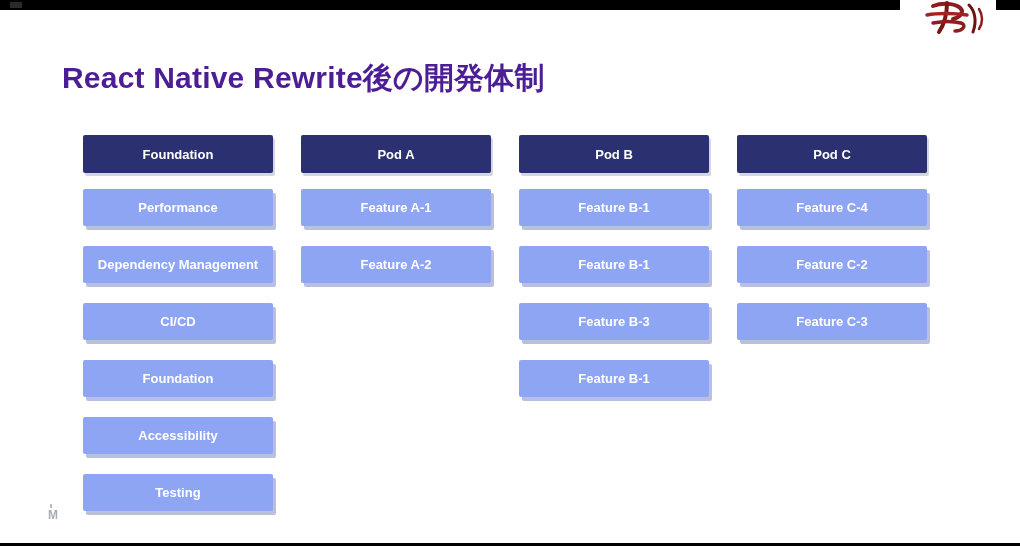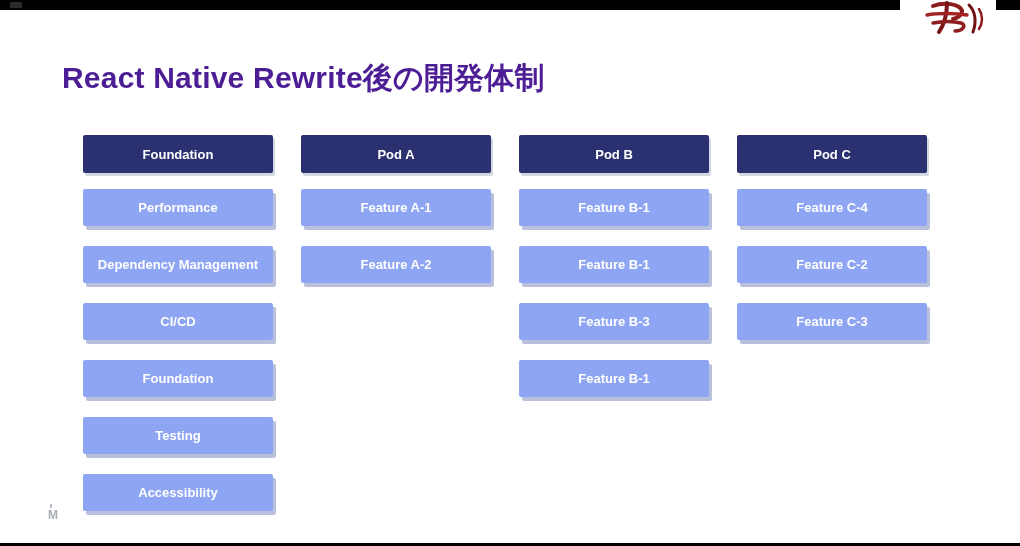--- a/index.html
+++ b/index.html
@@ -105,22 +105,22 @@
 <div class="slide-title">React Native Rewrite後の開発体制</div>
 
 <div class="board">
 
   <div class="column">
     <div class="col-header">Foundation</div>
     <div class="item">Performance</div>
     <div class="item">Dependency Management</div>
     <div class="item">CI/CD</div>
     <div class="item">Foundation</div>
+    <div class="item">Accessibility</div>
     <div class="item">Testing</div>
-    <div class="item">Accessibility</div>
   </div>
 
   <div class="column">
     <div class="col-header">Pod A</div>
     <div class="item">Feature A-1</div>
     <div class="item">Feature A-2</div>
   </div>
 
   <div class="column">
     <div class="col-header">Pod B</div>

